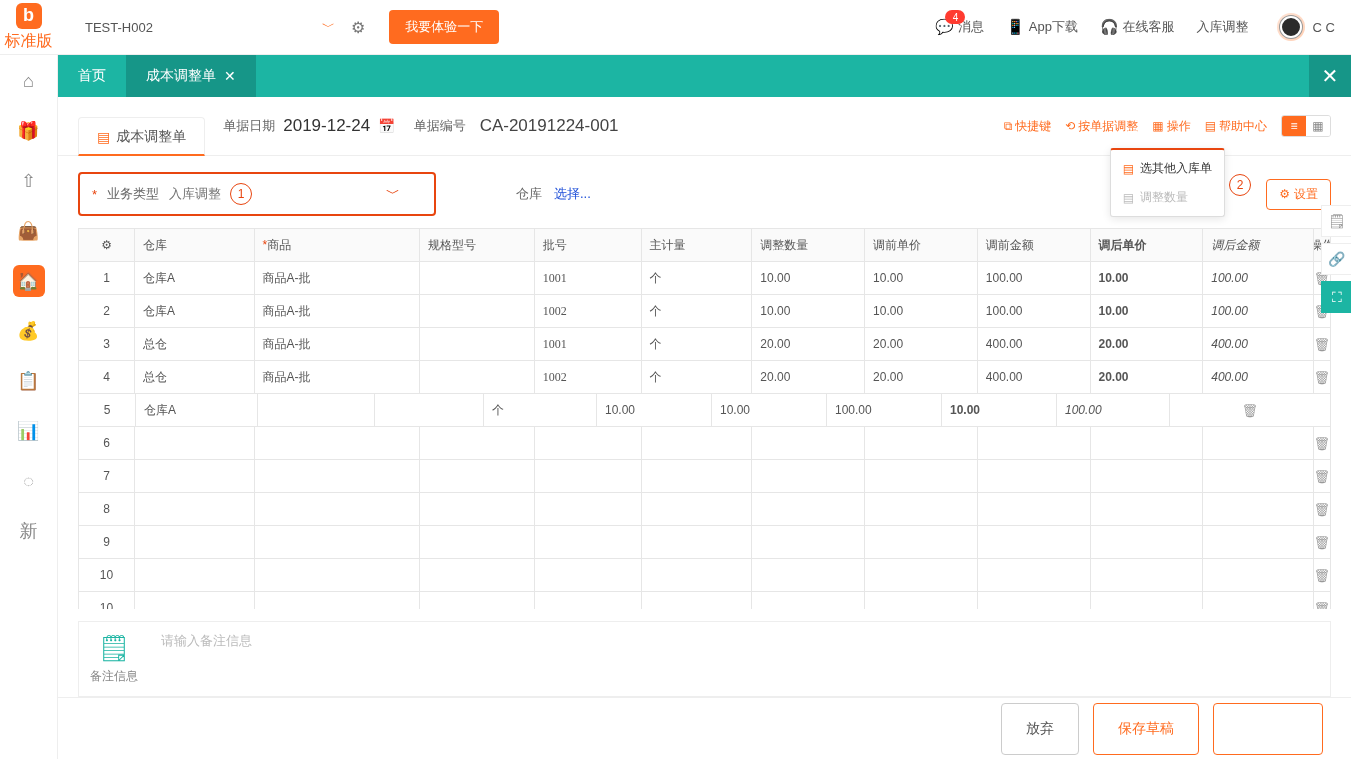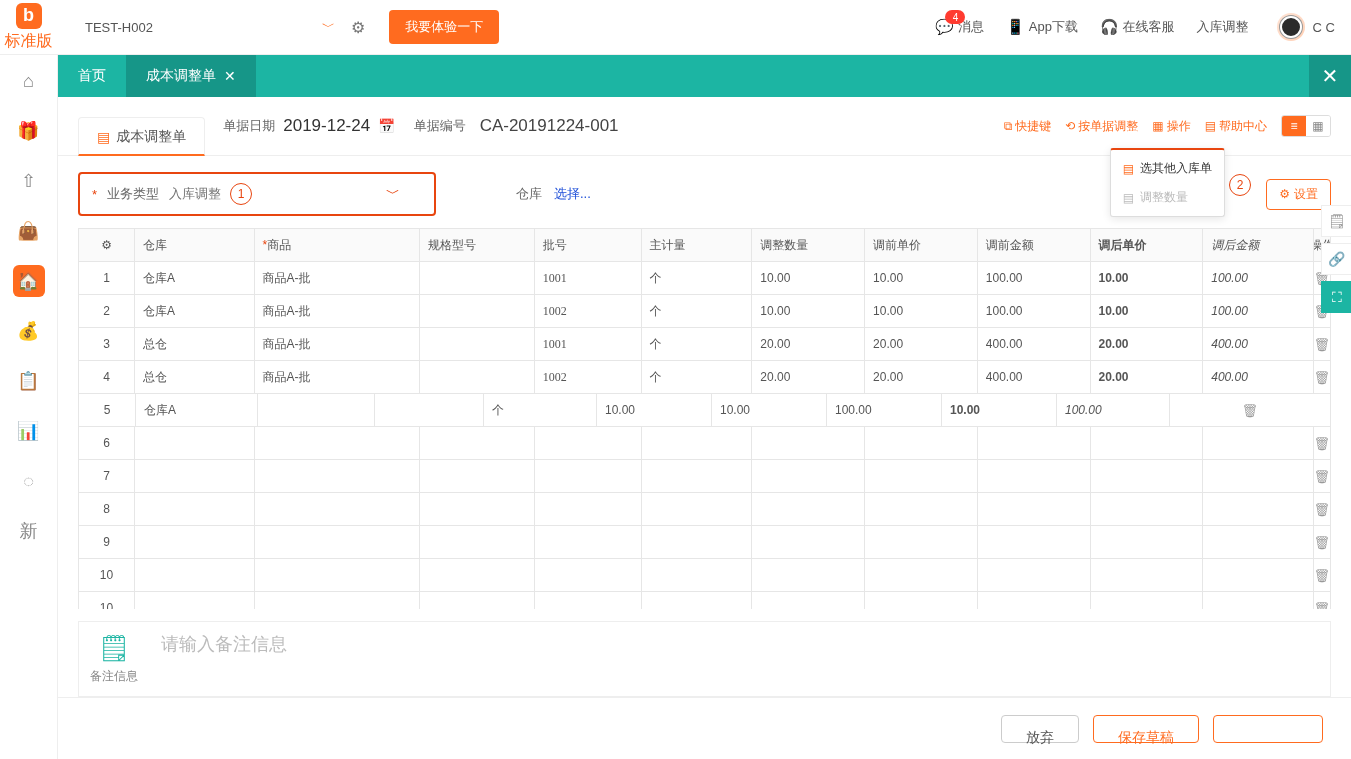--- a/index.html
+++ b/index.html
@@ -97,24 +97,24 @@
   .c-preup{width:98px;}
   .c-preamt{width:98px;}
   .c-postup{width:98px;font-weight:bold;}
   .c-postamt{width:96px;font-style:italic;}
   .c-op{flex:1;justify-content:center;}
   .trash{color:#999;font-size:13px;}
   
   .remark-panel{margin:12px 20px 0 20px;background:#fff;border:1px solid #eee;height:74px;display:flex;}
   .remark-label{width:70px;display:flex;flex-direction:column;align-items:center;justify-content:center;gap:4px;color:#888;font-size:12px;}
   .remark-label .ico{color:var(--teal);font-size:26px;}
-  .remark-input{flex:1;padding:10px 12px;color:#bbb;font-size:18px;}
+  .remark-input{flex:1;padding:10px 12px;color:#bbb;font-size:13px;}
   
   .footer{height:62px;background:#fff;border-top:1px solid #eee;display:flex;align-items:center;justify-content:flex-end;gap:14px;padding-right:28px;}
-  .footer button{height:28px;border-radius:4px;font-size:14px;padding:13px 24px;background:#fff;text-align:center;}
+  .footer button{height:52px;border-radius:4px;font-size:14px;padding:13px 24px;background:#fff;text-align:center;}
   .btn-discard{border:1px solid #ccc;color:#555;}
   .btn-draft{border:1px solid var(--orange);color:var(--orange);}
   .btn-save{background:var(--orange);border:1px solid var(--orange);color:#fff;display:flex;align-items:center;gap:6px;min-width:110px;justify-content:center;}
   
   .right-rail{position:absolute;right:0;top:108px;width:30px;display:flex;flex-direction:column;gap:6px;}
   .rail-btn{width:30px;height:30px;background:#fff;border:1px solid #eee;display:flex;align-items:center;justify-content:center;color:#888;font-size:14px;}
   .rail-btn.exp{background:var(--teal);color:#fff;border-color:var(--teal);}
   [data-interactable="true"]{cursor:pointer;}
 </style>
 </head>

